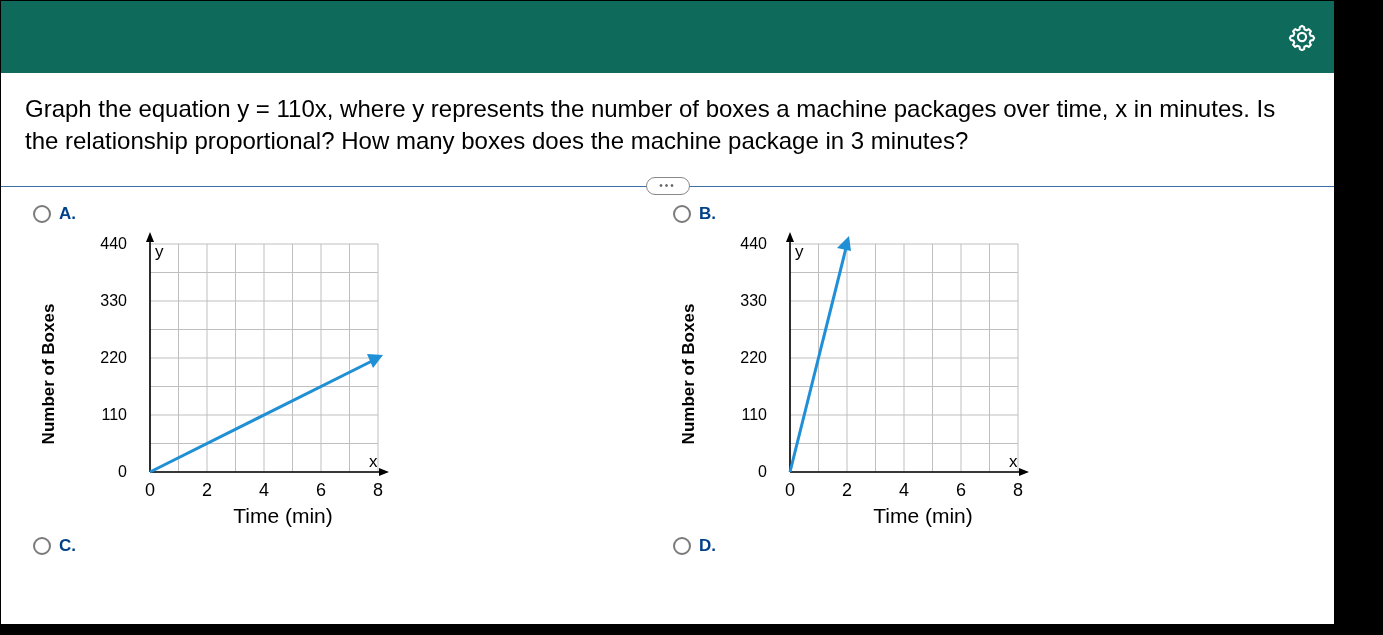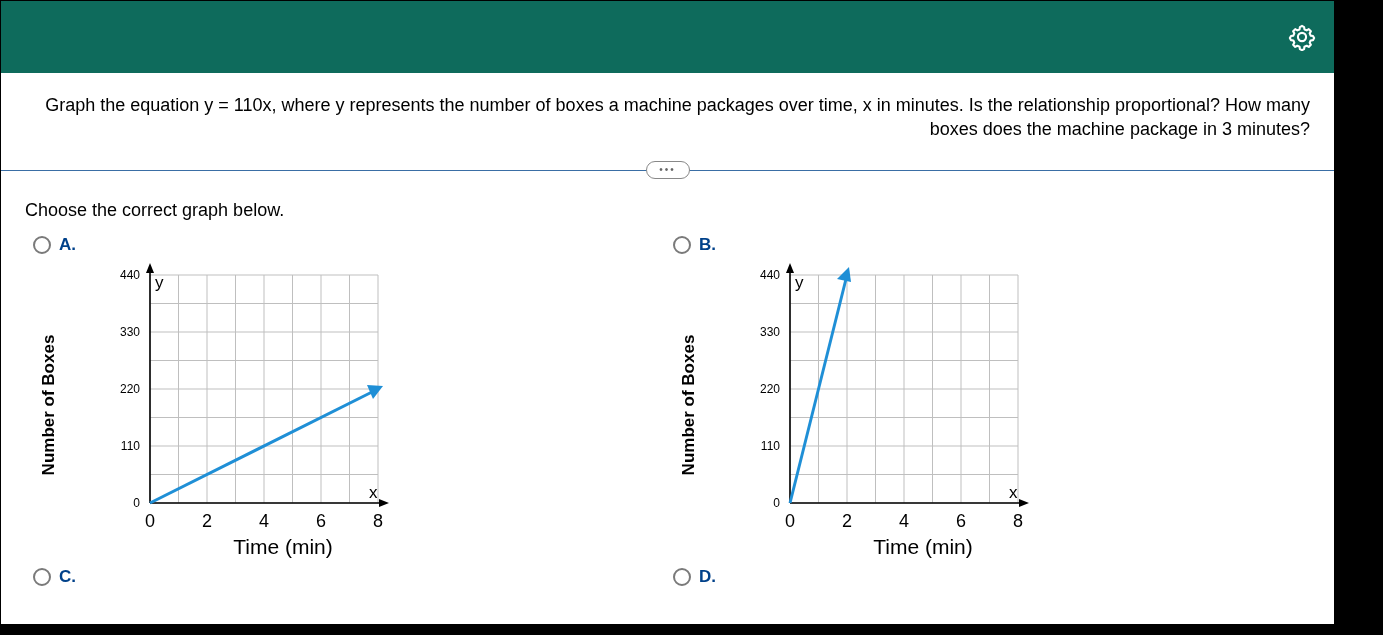--- a/index.html
+++ b/index.html
@@ -28,24 +28,23 @@
     position: absolute;
     right: 18px;
     top: 22px;
     width: 28px;
     height: 28px;
     color: #fff;
     cursor: pointer;
   }
   .question {
     padding: 20px 24px 10px 24px;
-    font-size: 18px;
+    font-size: 24px;
     line-height: 1.35;
     color: #000;
-    text-align: right;
   }
   .divider-row {
     position: relative;
     height: 24px;
     margin-top: 6px;
   }
   .divider-line {
     border: none;
     border-top: 1px solid #3a6ea5;
     position: absolute;
@@ -124,21 +123,21 @@
     bottom: -4px;
     left: 60%;
     transform: translateX(-50%);
     font-size: 21px;
   }
   .plot-svg {
     position: absolute;
     left: 50px;
     top: 0;
   }
-  .ytick { position: absolute; right: 295px; font-size: 12px; transform: translateY(-50%); }
+  .ytick { position: absolute; right: 308px; font-size: 16px; transform: translateY(-50%); }
   .xtick { position: absolute; top: 256px; font-size: 18px; transform: translateX(-50%); }
   .axis-ylab-letter { position:absolute; font-size:17px; }
   .axis-xlab-letter { position:absolute; font-size:17px; }
 </style>
 </head>
 <body>
 
 <div class="frame">
 
   <div class="header-bar">
@@ -150,21 +149,20 @@
     </div>
   </div>
 
   <div class="question">Graph the equation y = 110x, where y represents the number of boxes a machine packages over time, x in minutes. Is the relationship proportional? How many boxes does the machine package in 3 minutes?</div>
 
   <div class="divider-row">
     <hr class="divider-line">
     <div class="pill">•••</div>
   </div>
 
-  <div class="instruction">Choose the correct graph below.</div>
 
   <div class="choices">
 
     <div class="choice">
       <div class="choice-head">
         <div class="radio"></div>
         <div class="choice-label">A.</div>
       </div>
       <div class="graph-wrap">
         <div class="ylab">Number of Boxes</div>

